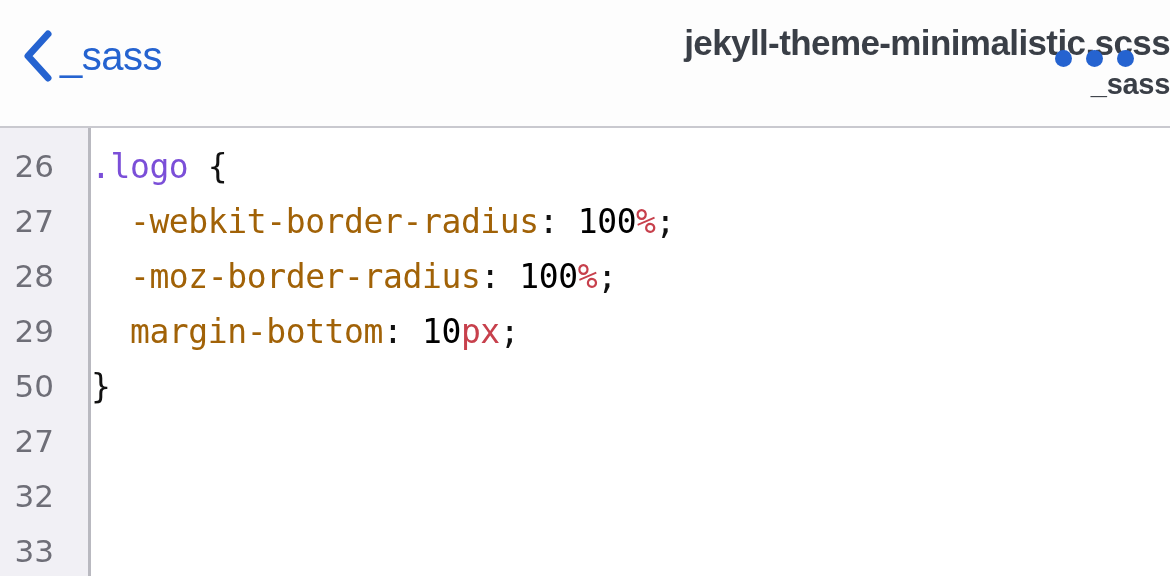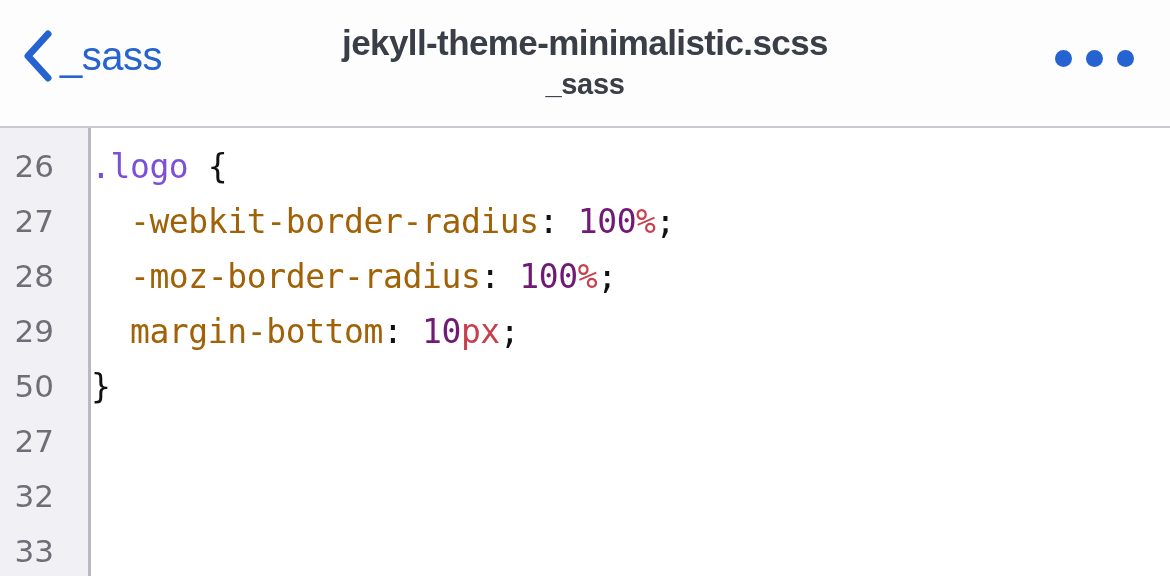--- a/index.html
+++ b/index.html
@@ -55,21 +55,21 @@
     letter-spacing: -0.5px;
     line-height: 1;
     white-space: nowrap;
   }
 
   .nav-title-wrap {
     position: absolute;
     left: 0;
     right: 0;
     top: 22px;
-    text-align: center;
+    text-align: right;
     pointer-events: none;
   }
   .nav-title {
     font-size: 35px;
     font-weight: bold;
     color: #3a3f47;
     line-height: 1.22;
     letter-spacing: -0.6px;
     white-space: nowrap;
   }
@@ -141,21 +141,21 @@
     font-family: "DejaVu Sans Mono", monospace;
     font-size: 33px;
     letter-spacing: -0.4px;
     color: #111111;
   }
 
   
   .tok-selector { color: #7b4fd8; }
   .tok-punct    { color: #111111; }
   .tok-prop     { color: #a16207; }
-  .tok-num      { color: #701a75; }
+  .tok-num      { color: #000000; }
   .tok-unit     { color: #c7404c; }
 </style>
 </head>
 <body>
 
 <div id="app">
 
   <div class="navbar">
 
     <div class="nav-back">

